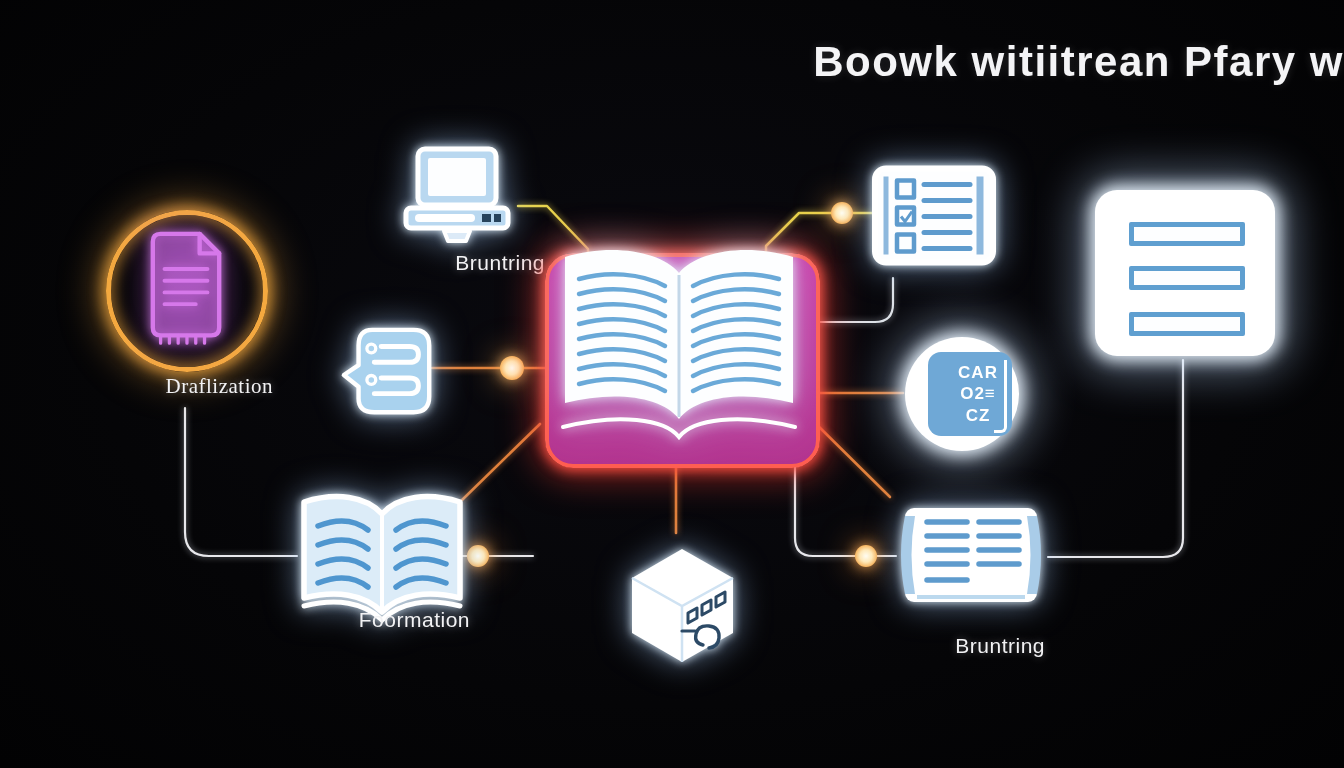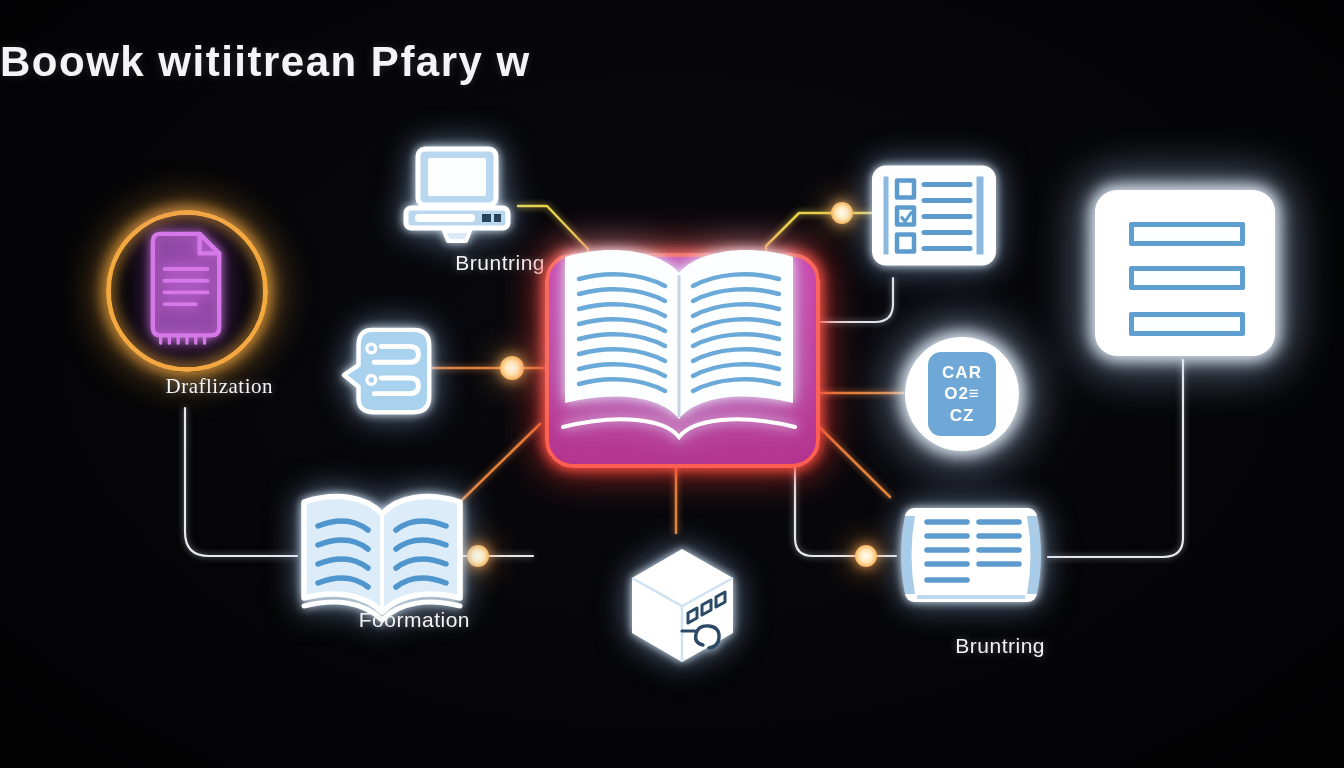--- a/index.html
+++ b/index.html
@@ -4,21 +4,21 @@
 <style>
   html,body{margin:0;padding:0;background:#000;}
   #canvas{
     position:relative;width:1344px;height:768px;overflow:hidden;
     background:radial-gradient(ellipse at 50% 45%, #0a0a10 0%, #050507 60%, #020203 100%);
     font-family:"Liberation Sans", sans-serif;
   }
   .abs{position:absolute;}
   
   #title{
-    left:0;right:0;top:38px;text-align:left;
+    left:0;right:0;top:38px;text-align:right;
     font-size:42px;font-weight:700;letter-spacing:1.5px;color:#f4f4f6;
     text-shadow:0 0 10px rgba(255,255,255,.15);
   }
   
   .node-label{
     color:#f2f2f4;font-size:21px;letter-spacing:.5px;text-align:right;
     text-shadow:0 0 8px rgba(255,255,255,.35);
   }
   
   .glow-white-svg{filter:drop-shadow(0 0 5px rgba(225,242,255,.95)) drop-shadow(0 0 16px rgba(165,205,255,.55));}
@@ -38,21 +38,21 @@
     box-shadow:0 0 12px 3px rgba(255,80,65,.9), 0 0 34px 10px rgba(255,60,50,.5);
   }
   
   #car-circle{
     left:905px;top:337px;width:114px;height:114px;border-radius:50%;background:#ffffff;
     box-shadow:0 0 16px 5px rgba(235,245,255,.95), 0 0 44px 16px rgba(190,220,255,.45);
   }
   #car-rect{
     left:928px;top:352px;width:68px;height:84px;border-radius:13px;background:#6fa8d6;
     display:flex;flex-direction:column;justify-content:center;align-items:center;
-    color:#ffffff;font-weight:700;font-size:17px;line-height:1.25;letter-spacing:1px;
+    color:#ffffff;font-weight:700;font-size:17px;line-height:1.25;letter-spacing:1px;padding-left:16px;
   }
   #car-bracket{left:994px;top:360px;width:10px;height:70px;
     border-right:3px solid #ffffff;border-bottom:3px solid #ffffff;border-radius:0 0 6px 0;}
   
   #right-panel{
     left:1095px;top:190px;width:180px;height:166px;border-radius:22px;background:#ffffff;
     box-shadow:0 0 16px 5px rgba(235,245,255,.95), 0 0 46px 16px rgba(185,215,255,.45);
   }
   .rp-bar{position:absolute;left:34px;width:106px;height:14px;background:#fdfeff;
     border:5px solid #5f9fd0;border-radius:2px;}

